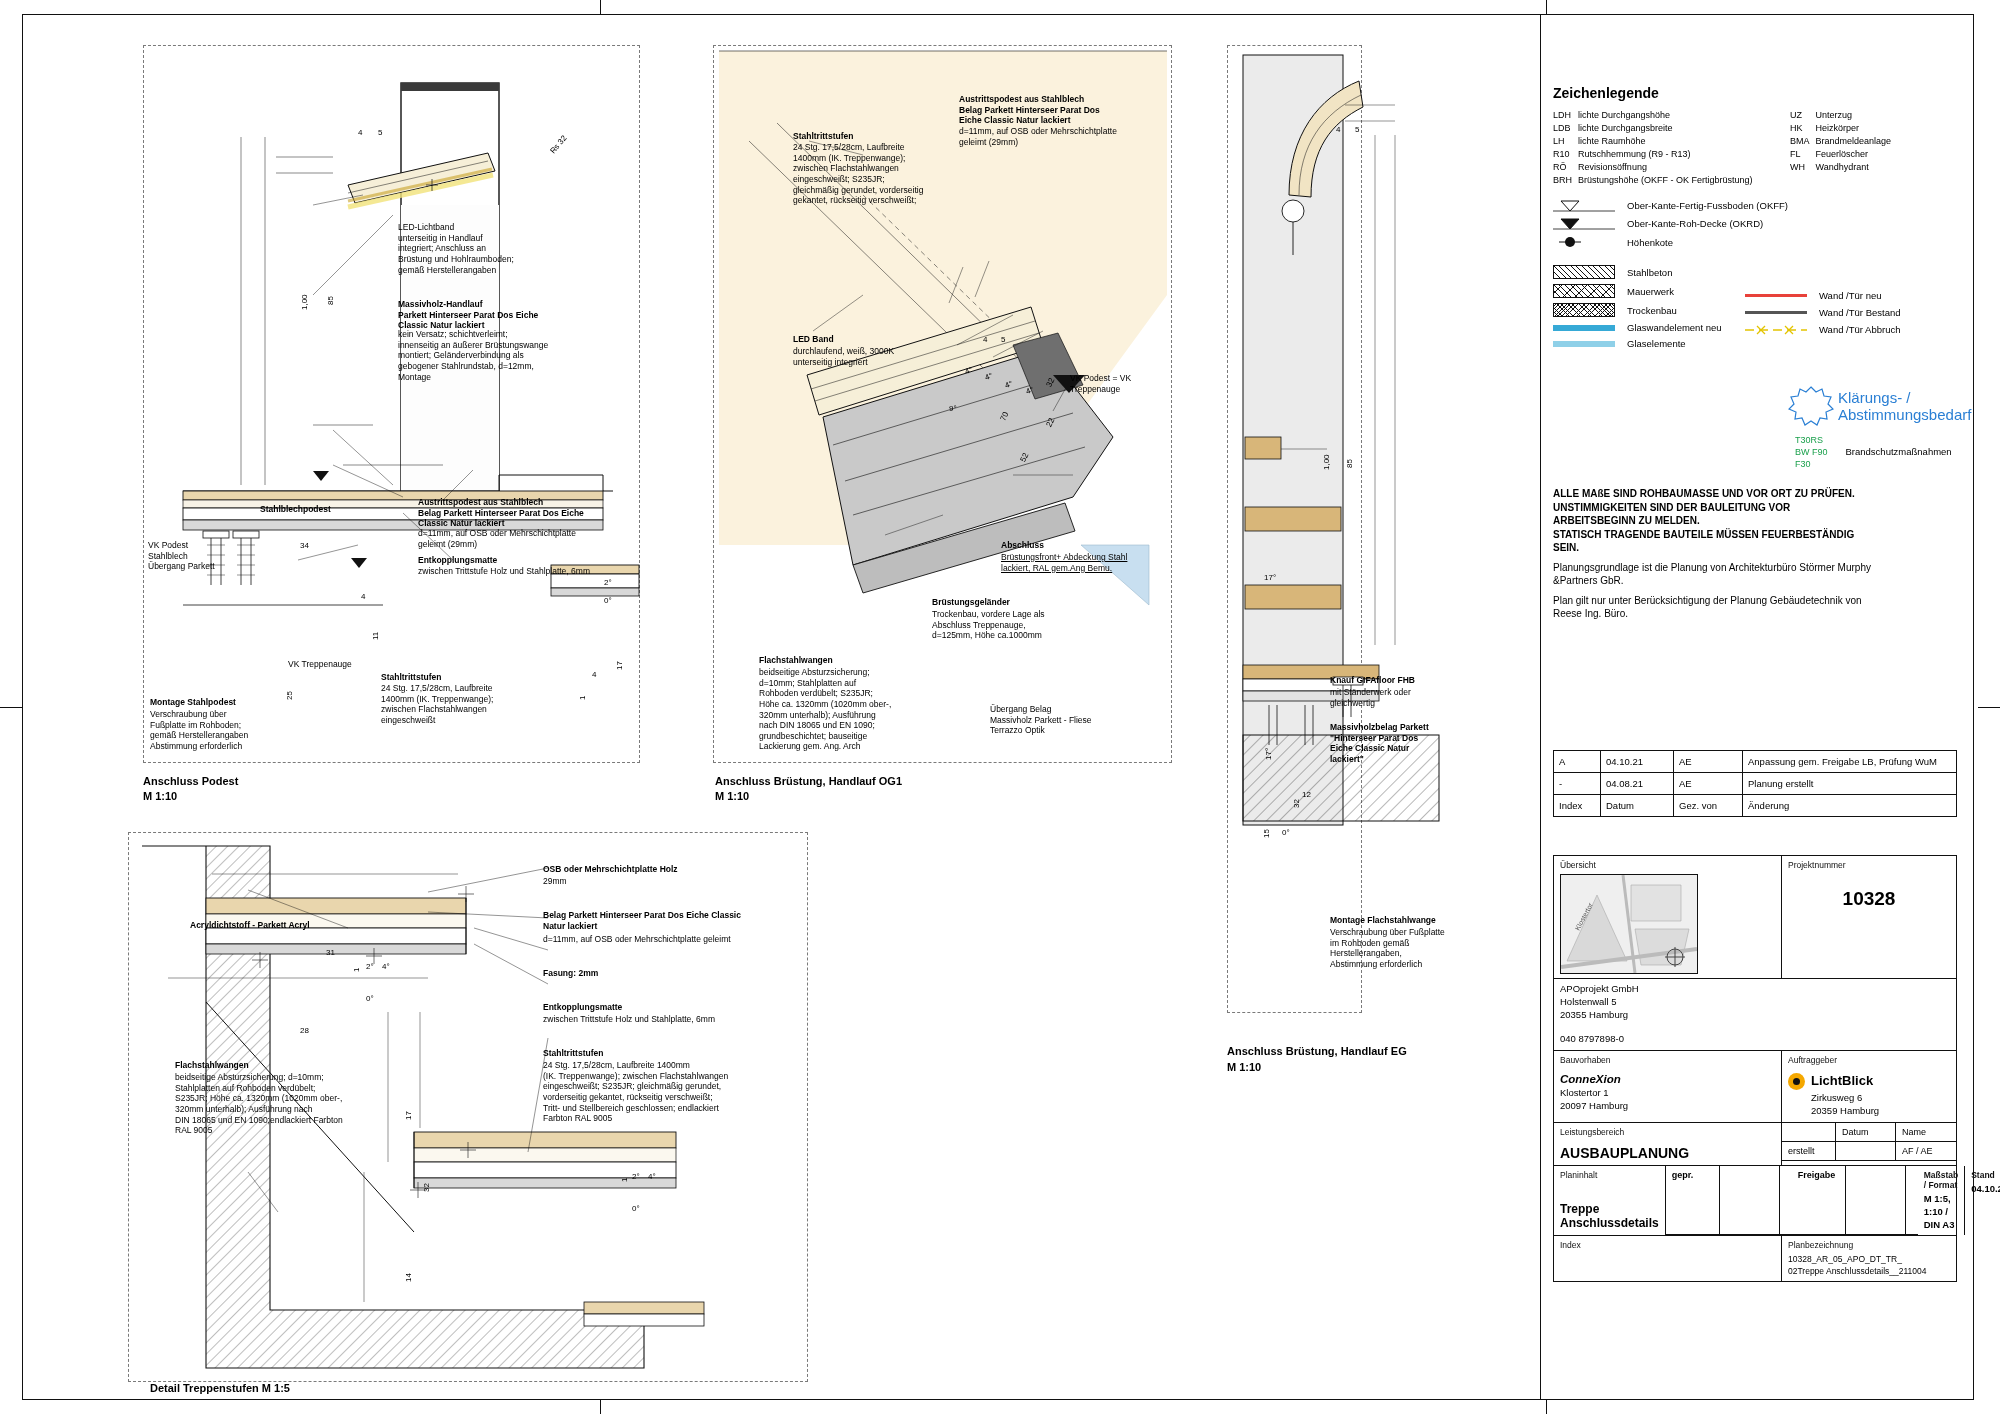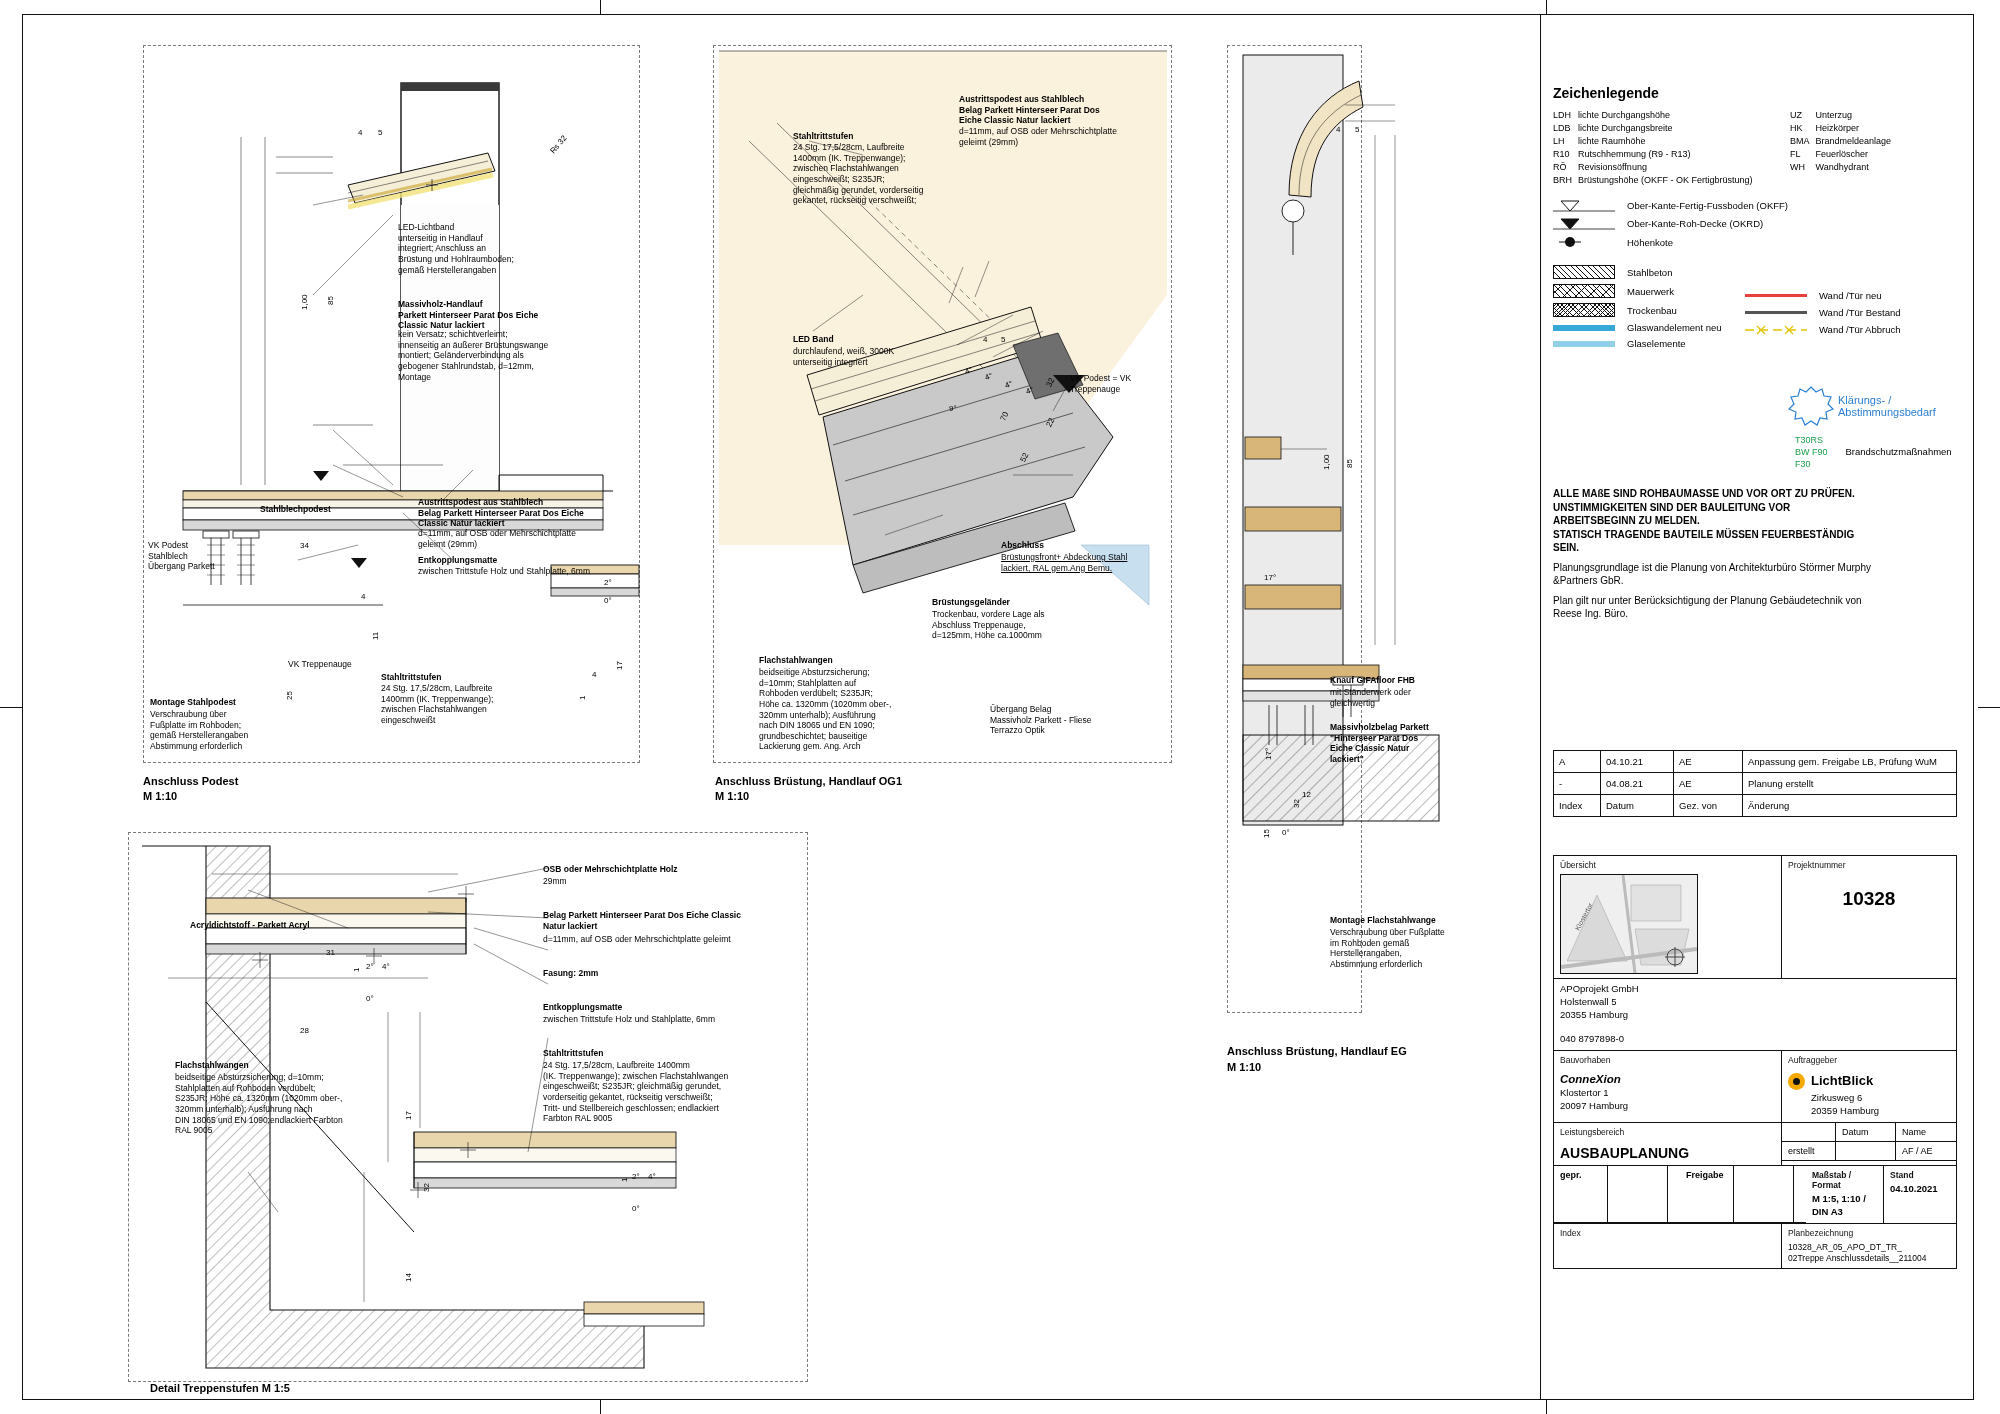--- a/index.html
+++ b/index.html
@@ -576,21 +576,21 @@
       <span>Wand /Tür Abbruch</span>
     </div>
   </div>
 
   <div style="position:absolute;left:1788px;top:384px;display:flex;align-items:center;">
     <span>
       <svg width="46" height="44" viewBox="0 0 46 44">
         <path d="M23 3 L28 8 L34 5 L36 12 L43 13 L40 20 L45 25 L38 28 L39 35 L32 34 L29 41 L23 37 L17 41 L14 34 L7 35 L8 28 L1 25 L6 20 L3 13 L10 12 L12 5 L18 8 Z" fill="none" stroke="#2a7fd4" stroke-width="1.2"></path>
       </svg>
     </span>
-    <span class="cap" style="color:#2a7fd4;font-size:11px;white-space:pre-line;margin-left:4px;">Klärungs- /
+    <span class="cap" style="color:#2a7fd4;font-size:15px;white-space:pre-line;margin-left:4px;">Klärungs- /
 Abstimmungsbedarf</span>
   </div>
 
   <div style="position:absolute;left:1795px;top:434px;display:flex;align-items:flex-start;">
     <span style="font-size:9px;color:#1aa04c;white-space:pre-line;line-height:1.35;">T30RS
 BW F90
 F30</span>
     <span style="font-size:9.5px;margin-left:18px;margin-top:12px;">Brandschutzmaßnahmen</span>
   </div>
   <div style="position:absolute;left:1795px;top:462px;width:22px;height:11px;"></div>
@@ -696,20 +696,24 @@
         </div>
         <div style="display:flex;border-bottom:1px solid #111;">
           <div class="tbcell" style="width:54px;border-right:1px solid #111;">erstellt</div>
           <div class="tbcell" style="width:60px;border-right:1px solid #111;"></div>
           <div class="tbcell" style="flex:1;">AF / AE</div>
         </div>
       </div>
     </div>
 
     <div class="tbrow">
+      <div class="tbcell" style="width:228px;border-right:1px solid #111;">
+        <div class="cap">Planinhalt</div>
+        <div class="med" style="margin-top:22px;font-size:12px;">Treppe Anschlussdetails</div>
+      </div>
       <div style="flex:1;display:flex;flex-direction:row;font-weight:bold;">
         <div style="display:flex;border-bottom:1px solid #111;">
           <div class="tbcell" style="width:54px;border-right:1px solid #111;">gepr.</div>
           <div class="tbcell" style="width:60px;border-right:1px solid #111;"></div>
           <div class="tbcell" style="flex:1;"></div>
         </div>
         <div style="display:flex;border-bottom:1px solid #111;">
           <div class="tbcell" style="width:54px;border-right:1px solid #111;">Freigabe</div>
           <div class="tbcell" style="width:60px;border-right:1px solid #111;"></div>
           <div class="tbcell" style="flex:1;"></div>

